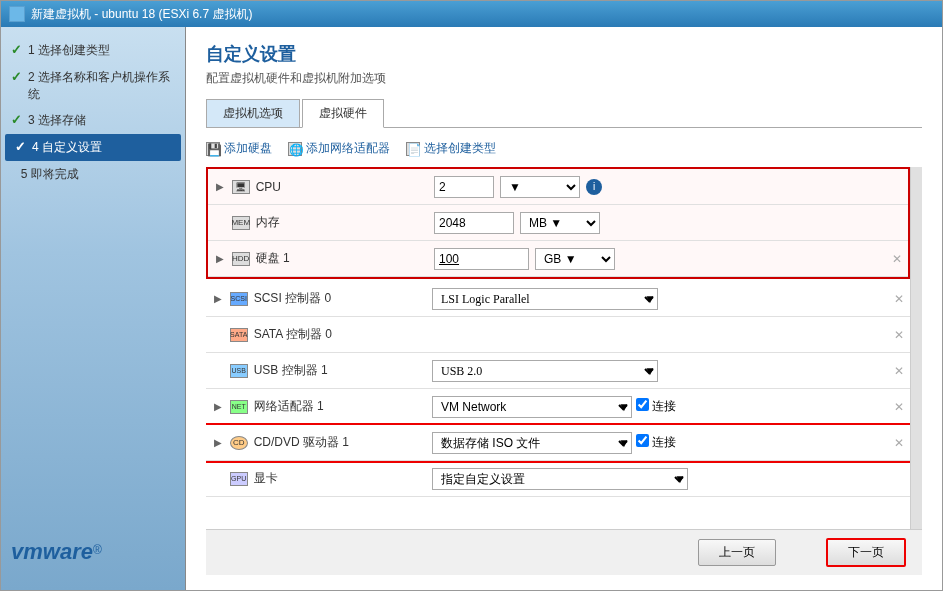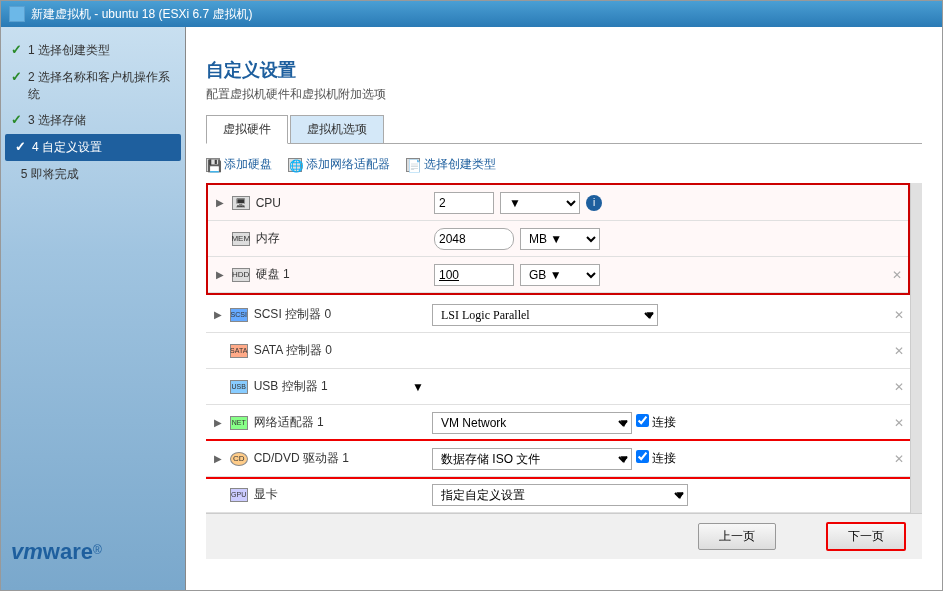--- a/index.html
+++ b/index.html
@@ -15,21 +15,21 @@
     
     .sidebar { width: 185px; background: linear-gradient(to bottom, #c8dff0 0%, #a0c4e0 40%, #7aa8cc 100%); border-right: 1px solid #888; display: flex; flex-direction: column; padding: 10px 0; }
     .sidebar-item { padding: 5px 10px; font-size: 12px; color: #333; display: flex; align-items: flex-start; gap: 6px; cursor: pointer; }
     .sidebar-item.active { background: #1e5f9e; color: white; border-radius: 2px; margin: 0 4px; }
     .sidebar-item .check { color: #2a8a2a; font-weight: bold; font-size: 13px; }
     .sidebar-item.active .check { color: white; }
     .sidebar-item .step-text { line-height: 1.4; }
     .vmware-logo { margin-top: auto; padding: 15px 10px; }
 
     
-    .right-panel { flex: 1; background: white; display: flex; flex-direction: column; padding: 31px 20px; overflow: hidden; }
+    .right-panel { flex: 1; background: white; display: flex; flex-direction: column; padding: 15px 20px; overflow: hidden; }
     .panel-title { font-size: 18px; color: #1e5f9e; font-weight: bold; margin-bottom: 4px; }
     .panel-subtitle { font-size: 12px; color: #555; margin-bottom: 12px; }
 
     
     .tabs { display: flex; gap: 0; margin-bottom: 12px; border-bottom: 1px solid #aaa; }
     .tab { padding: 5px 16px; background: #d4e8f8; border: 1px solid #aaa; border-bottom: none; cursor: pointer; font-size: 12px; color: #333; margin-right: 2px; }
     .tab.active { background: white; border-bottom: 1px solid white; margin-bottom: -1px; }
 
     
     .toolbar { display: flex; gap: 16px; align-items: center; margin-bottom: 10px; font-size: 12px; }
@@ -97,31 +97,31 @@
       <div class="sidebar-item active">
         <span class="check">✓</span>
         <span class="step-text">4 自定义设置</span>
       </div>
       <div class="sidebar-item">
         <span class="check">&nbsp;</span>
         <span class="step-text">5 即将完成</span>
       </div>
 
       <div class="vmware-logo">
-        <span style="font-size:22px; font-weight:bold; font-style:italic; color:#1e5f9e;">vm</span><span style="font-size:22px; font-weight:bold; color:#1e5f9e;">ware</span><span style="font-size:12px; color:#1e5f9e; vertical-align:super;">®</span>
+        <span style="font-size:22px; font-weight:bold; font-style:italic; color:#1e5f9e;">vm</span><span style="font-size:22px; font-weight:bold; font-style:italic; color:#1e5f9e;">ware</span><span style="font-size:12px; color:#1e5f9e; vertical-align:super;">®</span>
       </div>
     </div>
 
     <div class="right-panel">
       <div class="panel-title">自定义设置</div>
       <div class="panel-subtitle">配置虚拟机硬件和虚拟机附加选项</div>
 
       <div class="tabs">
+        <div class="tab">虚拟机选项</div>
         <div class="tab active">虚拟硬件</div>
-        <div class="tab">虚拟机选项</div>
       </div>
 
       <div class="toolbar">
         <div class="toolbar-btn">
           <span class="toolbar-icon">💾</span>
           <span>添加硬盘</span>
         </div>
         <div class="toolbar-btn">
           <span class="toolbar-icon">🌐</span>
           <span>添加网络适配器</span>
@@ -153,36 +153,36 @@
               <div class="hw-remove"></div>
             </div>
 
             <div class="hw-row" style="background:#fff8f8;">
               <div class="hw-label">
                 <span class="expand" style="visibility:hidden;">▶</span>
                 <span class="dev-icon" style="font-size:8px;">MEM</span>
                 <span>内存</span>
               </div>
               <div class="hw-value">
-                <input class="hw-input" type="text" value="2048" style="width: 80px; border-radius: 10px;">
+                <input class="hw-input" type="text" value="2048" style="width: 80px;">
                 <select class="hw-select hw-select-narrow">
                   <option>MB ▼</option>
                 </select>
               </div>
               <div class="hw-remove"></div>
             </div>
 
             <div class="hw-row" style="background:#fff8f8;">
               <div class="hw-label">
                 <span class="expand">▶</span>
                 <span class="dev-icon" style="font-size:8px;">HDD</span>
                 <span>硬盘 1</span>
               </div>
               <div class="hw-value">
-                <input class="hw-input" type="text" value="100" style="width: 80px; text-decoration: underline;">
+                <input class="hw-input" type="text" value="100" style="width: 95px; text-decoration: underline;">
                 <select class="hw-select hw-select-narrow">
                   <option>GB ▼</option>
                 </select>
               </div>
               <div class="hw-remove" style="color:#aaa; cursor:pointer;">✕</div>
             </div>
           </div>
 
           <div class="hw-row">
             <div class="hw-label">
@@ -209,20 +209,23 @@
             <div class="hw-remove" style="color:#aaa;">✕</div>
           </div>
 
           <div class="hw-row">
             <div class="hw-label">
               <span class="expand" style="visibility:hidden;">▶</span>
               <span class="dev-icon" style="font-size:7px; background:#8cf;">USB</span>
               <span>USB 控制器 1</span>
             </div>
             <div class="hw-value">
+              <select class="hw-select hw-select-wide">
+                <option>USB 2.0</option>
+              </select>
               <span style="margin-left:-20px; pointer-events:none;">▼</span>
             </div>
             <div class="hw-remove" style="color:#aaa;">✕</div>
           </div>
 
           <div class="hw-row">
             <div class="hw-label">
               <span class="expand">▶</span>
               <span class="dev-icon" style="font-size:7px; background:#8f8;">NET</span>
               <span>网络适配器 1</span>

